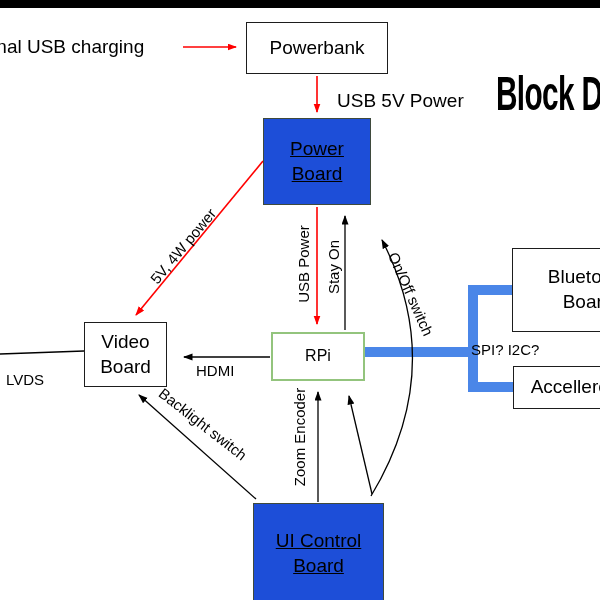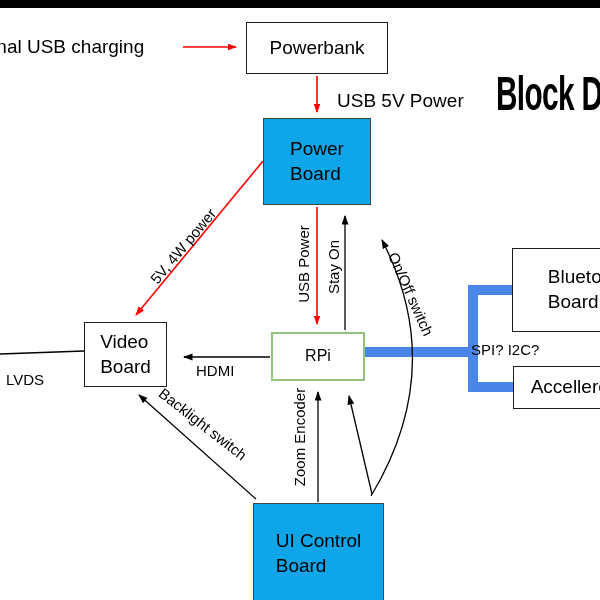--- a/index.html
+++ b/index.html
@@ -5,24 +5,24 @@
   html,body{margin:0;padding:0;background:#fff;}
   #canvas{
     position:relative;width:600px;height:600px;overflow:hidden;background:#fff;
     font-family:"Liberation Sans", sans-serif;color:#000;
   }
   .bar-top{position:absolute;left:0;top:0;width:600px;height:8px;background:#000;}
   svg.wires{position:absolute;left:0;top:0;width:600px;height:600px;}
 
   .box{
     position:absolute;display:flex;align-items:center;justify-content:center;
-    text-align:left;font-size:19px;line-height:1.3;white-space:pre-line;
+    text-align:center;font-size:19px;line-height:1.3;white-space:pre-line;
     background:#fff;border:1.6px solid #1d1d1d;box-sizing:border-box;
   }
-  .green{background:#0ea5e9;border-color:#3f4a3c;}
+  .green{background:#1d4ed8;border-color:#3f4a3c;text-decoration:underline;}
   .box-powerbank{left:246px;top:22px;width:142px;height:52px;}
   .box-power{left:263px;top:118px;width:108px;height:87px;}
   .box-video{left:84px;top:322px;width:83px;height:65px;}
   .box-rpi{left:271px;top:332px;width:94px;height:49px;border:2px solid #93c47d;font-size:16px;}
   .box-ui{left:253px;top:503px;width:131px;height:102px;}
   .box-bluetooth{left:512px;top:248px;width:152px;height:84px;}
   .box-accel{left:513px;top:366px;width:162px;height:43px;}
 
   .lbl{position:absolute;white-space:nowrap;}
   .f19{font-size:19px;}

